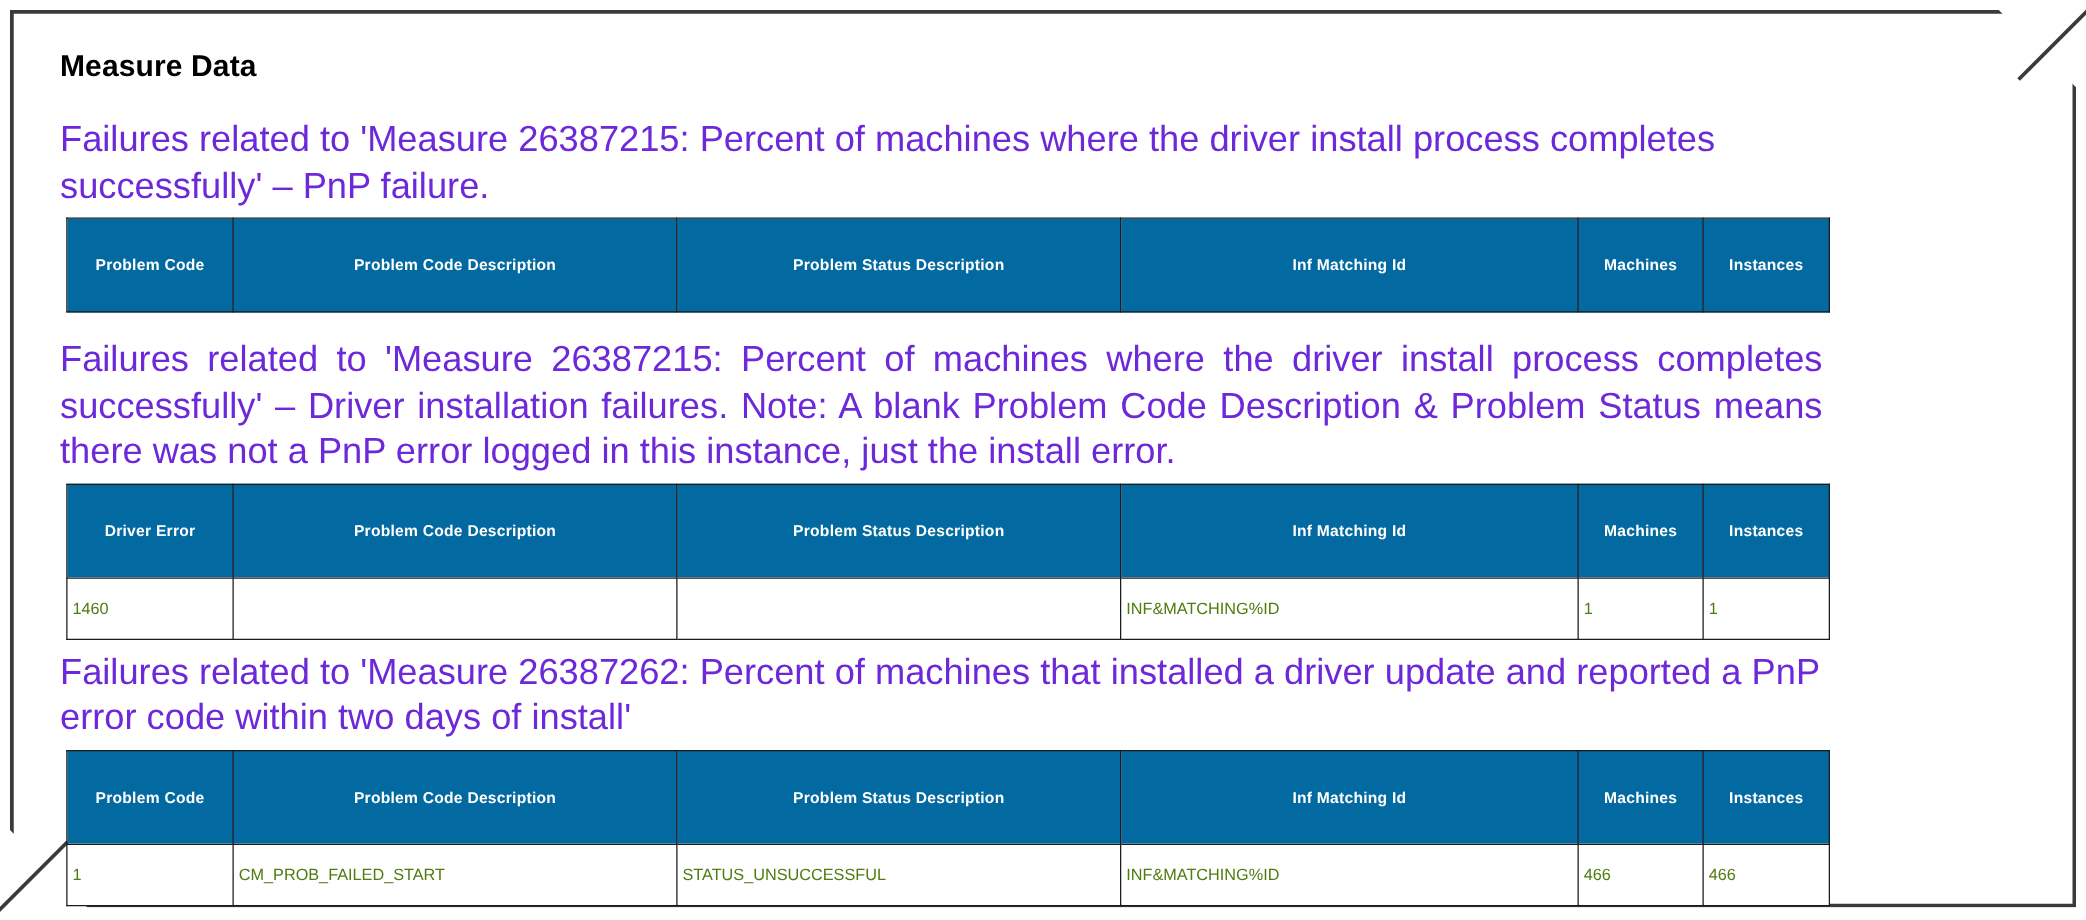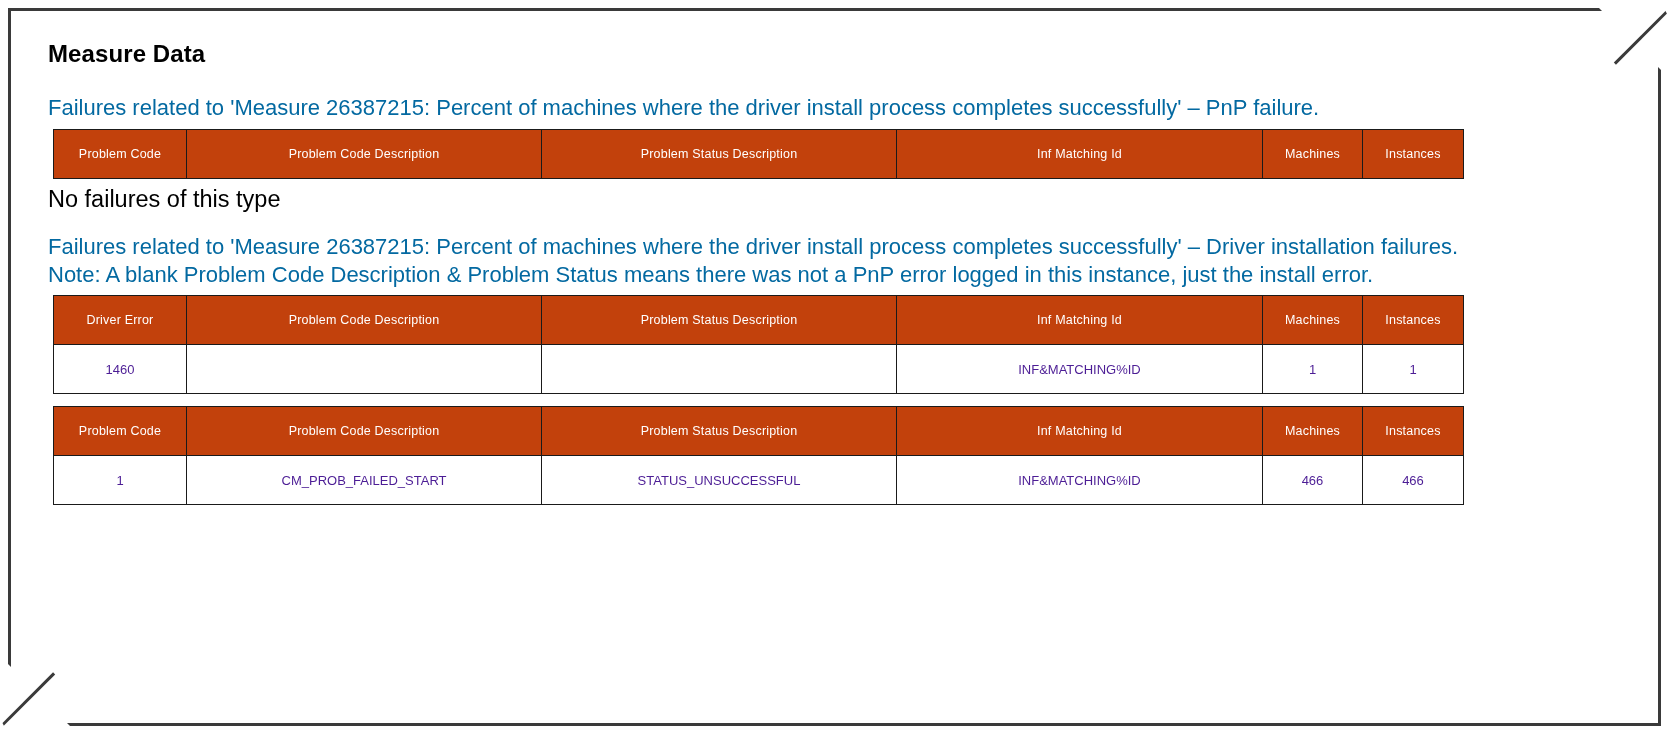--- a/index.html
+++ b/index.html
@@ -7,21 +7,20 @@
     padding: 0;
     background: #ffffff;
     font-family: "Liberation Sans", sans-serif;
   }
   #page {
     position: relative;
     width: 1669px;
     height: 736px;
     background: #ffffff;
     overflow: hidden;
-    border-radius: 23px;
   }
   
   .frame {
     position: absolute;
     left: 8px;
     top: 8px;
     width: 1653px;
     height: 718px;
     background: #ffffff;
     border: 3px solid #3a3a3a;
@@ -56,22 +55,22 @@
     width: 1520px;
   }
   .doc-title {
     font-size: 24px;
     font-weight: bold;
     color: #000000;
     margin: 0 0 26px 0;
     letter-spacing: 0.1px;
   }
   .para {
-    font-size: 22px;
-    color: #0369a1;
+    font-size: 29px;
+    color: #6d28d9;
     line-height: 1.26;
     text-align: justify;
     margin: 0 0 7px 0;
     width: 1410px;
   }
   .para.nojustify {
     text-align: left;
   }
   .note-line {
     font-size: 23.5px;
@@ -79,36 +78,35 @@
     margin: 6px 0 0 0;
     line-height: 1.2;
   }
   table.grid {
     border-collapse: collapse;
     width: 1410px;
     table-layout: fixed;
     margin: 4px 0 0 5px;
   }
   table.grid th {
-    background: #c2410c;
+    background: #0369a1;
     color: #ffffff;
     font-size: 12.5px;
-    font-weight: normal;
+    font-weight: bold;
     text-align: center;
     border: 1px solid #1a1a1a;
     height: 40px;
-    padding: 4px 4px;
+    padding: 17px 4px;
     font-family: "Liberation Sans", sans-serif;
     letter-spacing: 0.2px;
   }
   table.grid td {
     background: #ffffff;
-    color: #4c1d95;
+    color: #4d7c0f;
     font-size: 13px;
-    text-align: center;
     border: 1px solid #1a1a1a;
     height: 48px;
     padding: 0 4px;
     vertical-align: middle;
   }
   .sp-20 { height: 20px; }
   .sp-8 { height: 8px; }
 </style>
 </head>
 <body>
@@ -135,21 +133,20 @@
         <tr>
           <th>Problem Code</th>
           <th>Problem Code Description</th>
           <th>Problem Status Description</th>
           <th>Inf Matching Id</th>
           <th>Machines</th>
           <th>Instances</th>
         </tr>
       </thead>
     </table>
-    <p class="note-line">No failures of this type</p>
 
     <div class="sp-20"></div>
 
     <p class="para">Failures related to 'Measure 26387215: Percent of machines where the driver install process completes successfully' – Driver installation failures. Note: A blank Problem Code Description &amp; Problem Status means there was not a PnP error logged in this instance, just the install error.</p>
     <table class="grid">
       <colgroup>
         <col style="width:133px">
         <col style="width:355px">
         <col style="width:355px">
         <col style="width:366px">
@@ -173,20 +170,21 @@
           <td></td>
           <td>INF&amp;MATCHING%ID</td>
           <td>1</td>
           <td>1</td>
         </tr>
       </tbody>
     </table>
 
     <div class="sp-8"></div>
 
+    <p class="para nojustify">Failures related to 'Measure 26387262: Percent of machines that installed a driver update and reported a PnP error code within two days of install'</p>
     <table class="grid">
       <colgroup>
         <col style="width:133px">
         <col style="width:355px">
         <col style="width:355px">
         <col style="width:366px">
         <col style="width:100px">
         <col style="width:101px">
       </colgroup>
       <thead>

